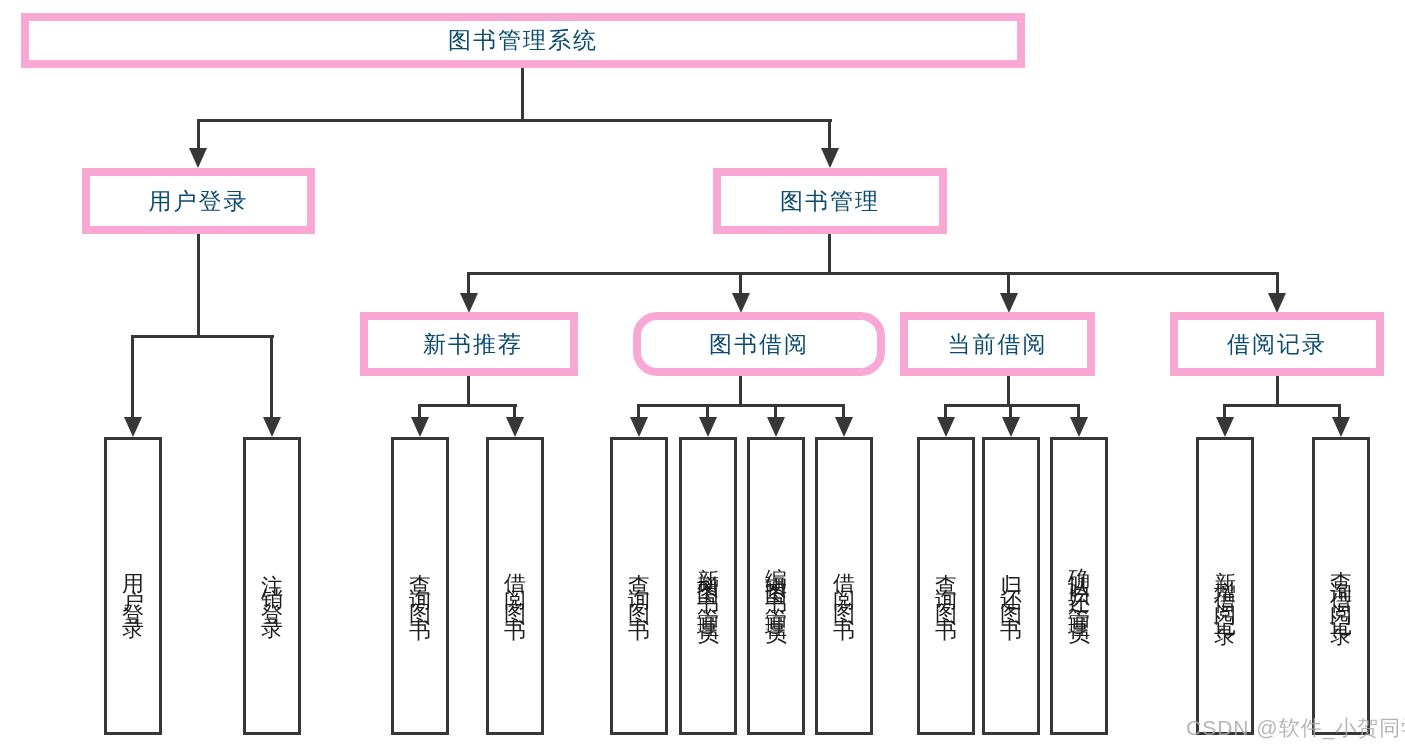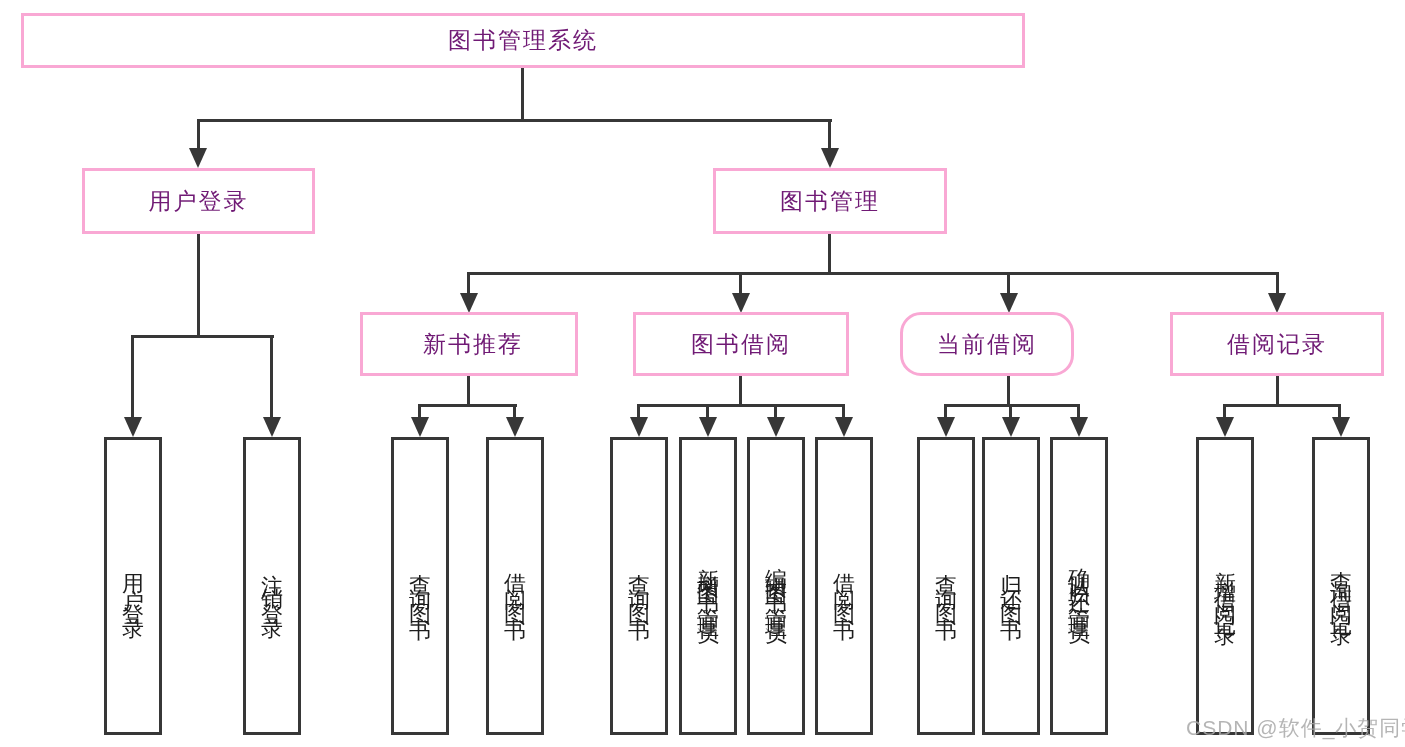--- a/index.html
+++ b/index.html
@@ -31,28 +31,28 @@
     width: 0;
     height: 0;
     border-left: 9px solid transparent;
     border-right: 9px solid transparent;
     border-top: 20px solid #373737;
   }
   
   .hbox {
     position: absolute;
     box-sizing: border-box;
-    border: 3px solid #f9a8d4;
+    border: 8px solid #f9a8d4;
     background: #ffffff;
     display: flex;
     align-items: center;
     justify-content: center;
     font-size: 23px;
     letter-spacing: 2px;
-    color: #701a75;
+    color: #0c4a6e;
   }
   
   .leaf {
     position: absolute;
     box-sizing: border-box;
     border: 3px solid #373737;
     background: #ffffff;
     top: 437px;
     width: 58px;
     height: 298px;
@@ -117,24 +117,24 @@
   <div class="vline" style="left:739px; top:272px; height:23px;"></div>
   <div class="arrow" style="left:732px; top:293px;"></div>
   <div class="vline" style="left:1007px; top:272px; height:23px;"></div>
   <div class="arrow" style="left:1000px; top:293px;"></div>
   <div class="vline" style="left:1276px; top:272px; height:23px;"></div>
   <div class="arrow" style="left:1268px; top:293px;"></div>
 
   <div class="hbox" style="left:360px; top:312px; width:218px; height:64px;padding-left:8px;">
     <span>新书推荐</span>
   </div>
-  <div class="hbox" style="left:633px; top:312px; width:216px; height:64px;">
+  <div class="hbox" style="left:633px; top:312px; width:252px; height:64px;border-radius:24px;">
     <span>图书借阅</span>
   </div>
-  <div class="hbox" style="left:900px; top:312px; width:174px; height:64px;border-radius:21px;">
+  <div class="hbox" style="left:900px; top:312px; width:195px; height:64px;">
     <span>当前借阅</span>
   </div>
   <div class="hbox" style="left:1170px; top:312px; width:214px; height:64px;">
     <span>借阅记录</span>
   </div>
 
   <div class="vline" style="left:467px; top:376px; height:31px;"></div>
   <div class="vline" style="left:739px; top:376px; height:31px;"></div>
   <div class="vline" style="left:1007px; top:376px; height:31px;"></div>
   <div class="vline" style="left:1276px; top:376px; height:31px;"></div>

